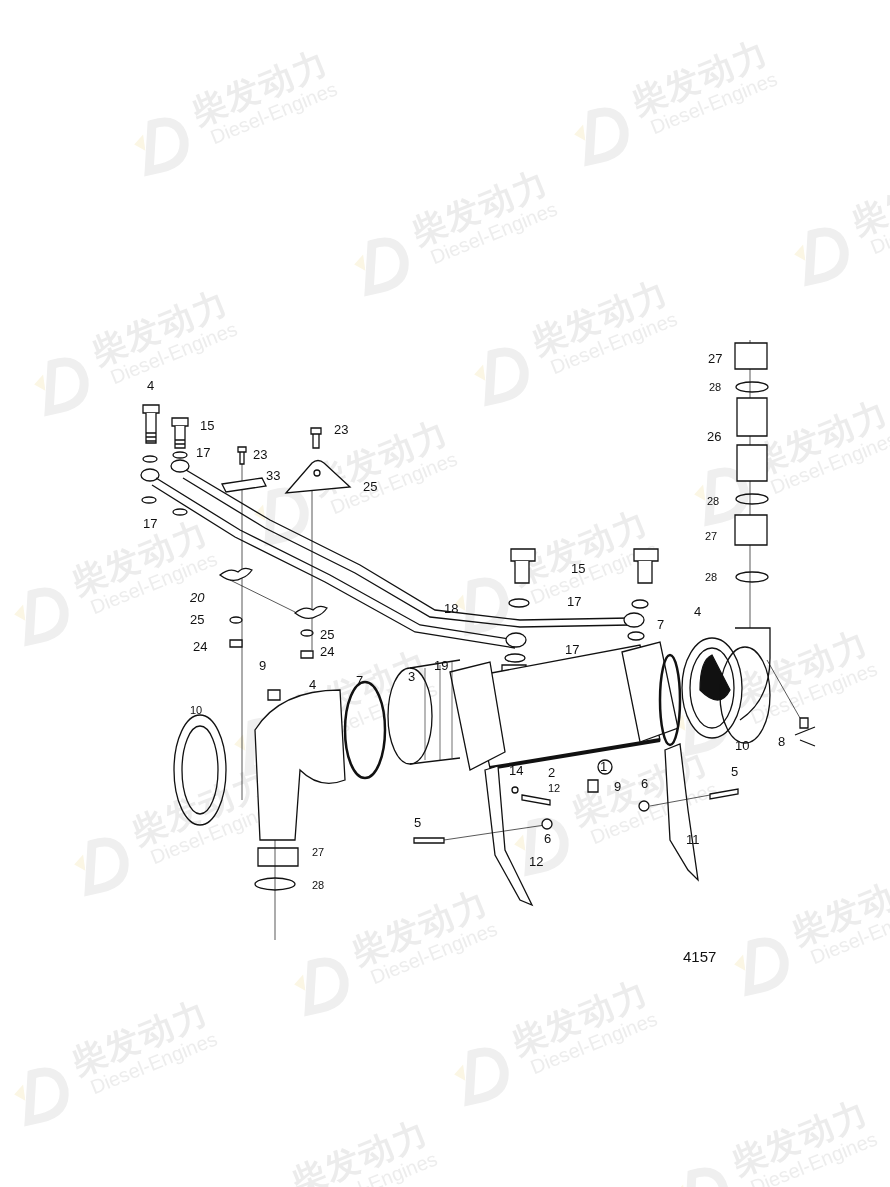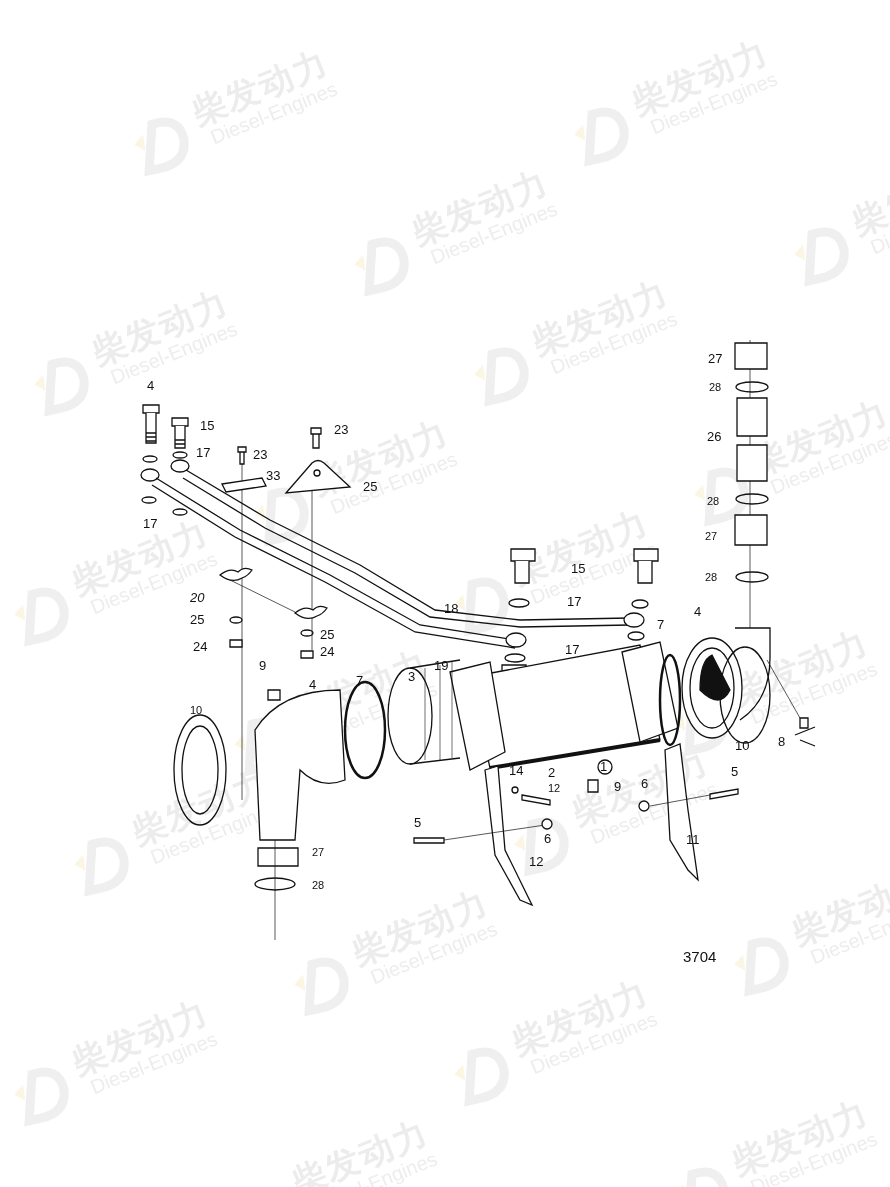--- a/index.html
+++ b/index.html
@@ -353,13 +353,13 @@
     <div class="callout" style="left: 548px; top: 783px;">12</div>
     <div class="callout big" style="left: 614px; top: 781px;">9</div>
     <div class="callout big" style="left: 414px; top: 817px;">5</div>
     <div class="callout big" style="left: 544px; top: 833px;">6</div>
     <div class="callout big" style="left: 529px; top: 856px;">12</div>
     <div class="callout big" style="left: 641px; top: 778px;">6</div>
     <div class="callout big" style="left: 731px; top: 766px;">5</div>
     <div class="callout big" style="left: 686px; top: 834px; text-align: center;">11</div>
   </div>
 
-<div class="docnum">3704</div>
+<div class="docnum">4157</div>
 
 </body></html>

